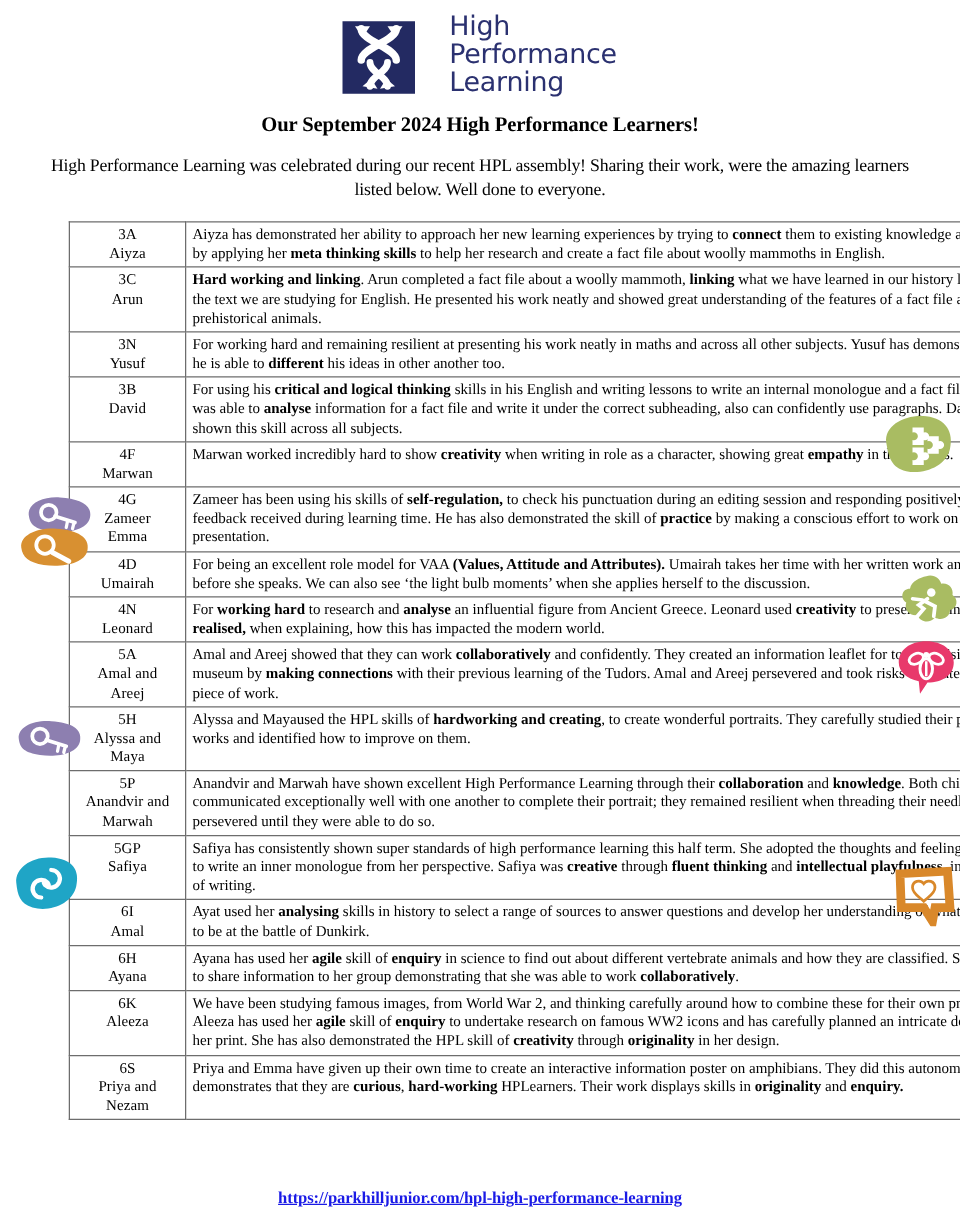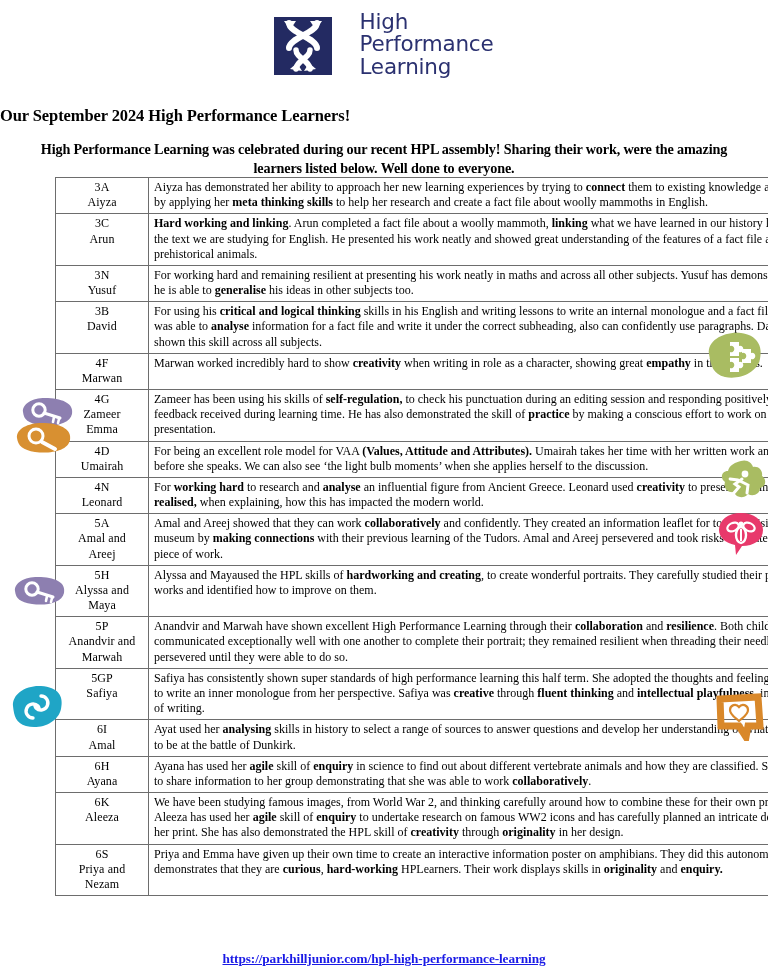--- a/index.html
+++ b/index.html
@@ -36,29 +36,29 @@
     color: #2b3170;
     font-size: 21.5px;
     line-height: 1.03;
     font-weight: 400;
     letter-spacing: -0.2px;
     padding-bottom: 2px;
   }
 
   
   .title {
-    text-align: left;
+    text-align: center;
     font-weight: bold;
     font-size: 16.5px;
-    margin: 24px 0 0 0;
+    margin: 8px 0 0 0;
     letter-spacing: -0.1px;
   }
   .subtitle {
     text-align: center;
-    font-weight: bold;
+    font-weight: normal;
     font-size: 14.2px;
     line-height: 1.34;
     margin: 14px auto 0 auto;
     width: 688px;
     letter-spacing: -0.15px;
   }
 
   
   .table-wrap {
     position: absolute;
@@ -153,21 +153,21 @@
             <div>3C</div>
             <div>Arun</div>
           </td>
           <td class="desc"><b>Hard working and linking</b><span>. Arun completed a fact file about a woolly mammoth, </span><b>linking</b><span> what we have learned in our history lessons with the text we are studying for English. He presented his work neatly and showed great understanding of the features of a fact file and prehistorical animals.</span></td>
         </tr>
         <tr>
           <td class="cls">
             <div>3N</div>
             <div>Yusuf</div>
           </td>
-          <td class="desc"><span>For working hard and remaining resilient at presenting his work neatly in maths and across all other subjects. Yusuf has demonstrated that he is able to </span><b>generalise</b><span> his ideas in other subjects too.</span></td>
+          <td class="desc"><span>For working hard and remaining resilient at presenting his work neatly in maths and across all other subjects. Yusuf has demonstrated that he is able to </span><b>different</b><span> his ideas in other another too.</span></td>
         </tr>
         <tr>
           <td class="cls">
             <div>3B</div>
             <div>David</div>
           </td>
           <td class="desc"><span>For using his </span><b>critical and logical thinking</b><span> skills in his English and writing lessons to write an internal monologue and a fact file. David was able to </span><b>analyse</b><span> information for a fact file and write it under the correct subheading, also can confidently use paragraphs. David has shown this skill across all subjects.</span></td>
         </tr>
         <tr>
           <td class="cls">
@@ -213,21 +213,21 @@
             <div>Maya</div>
           </td>
           <td class="desc"><span>Alyssa and Mayaused the HPL skills of </span><b>hardworking and creating</b><span>, to create wonderful portraits. They carefully studied their previous works and identified how to improve on them.</span></td>
         </tr>
         <tr>
           <td class="cls">
             <div>5P</div>
             <div>Anandvir and</div>
             <div>Marwah</div>
           </td>
-          <td class="desc"><span>Anandvir and Marwah have shown excellent High Performance Learning through their </span><b>collaboration</b><span> and </span><b>resilience</b><span>. Both children communicated exceptionally well with one another to complete their portrait; they remained resilient when threading their needle and persevered until they were able to do so.</span></td>
+          <td class="desc"><span>Anandvir and Marwah have shown excellent High Performance Learning through their </span><b>collaboration</b><span> and </span><b>knowledge</b><span>. Both children communicated exceptionally well with one another to complete their portrait; they remained resilient when threading their needle and persevered until they were able to do so.</span></td>
         </tr>
         <tr>
           <td class="cls">
             <div>5GP</div>
             <div>Safiya</div>
           </td>
           <td class="desc"><span>Safiya has consistently shown super standards of high performance learning this half term. She adopted the thoughts and feelings of Rosie to write an inner monologue from her perspective. Safiya was </span><b>creative</b><span> through </span><b>fluent thinking</b><span> and </span><b>intellectual playfulness,</b><span> in this piece of writing.</span></td>
         </tr>
         <tr>
           <td class="cls">

